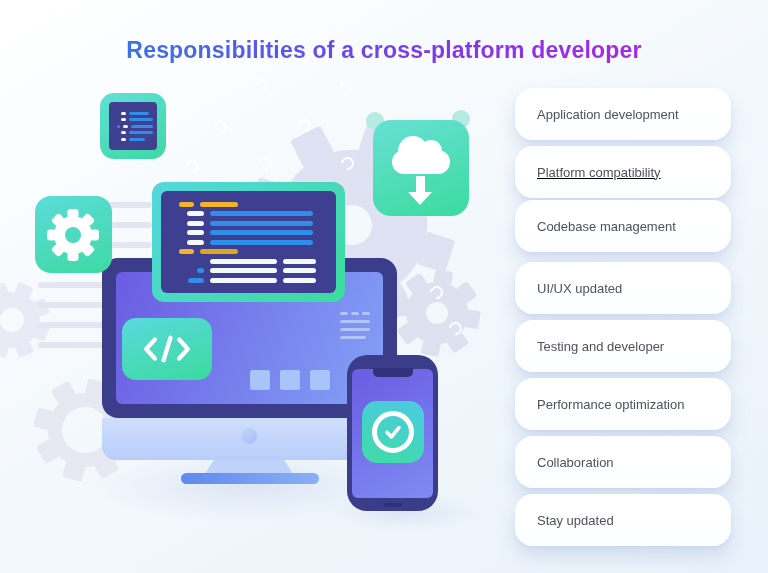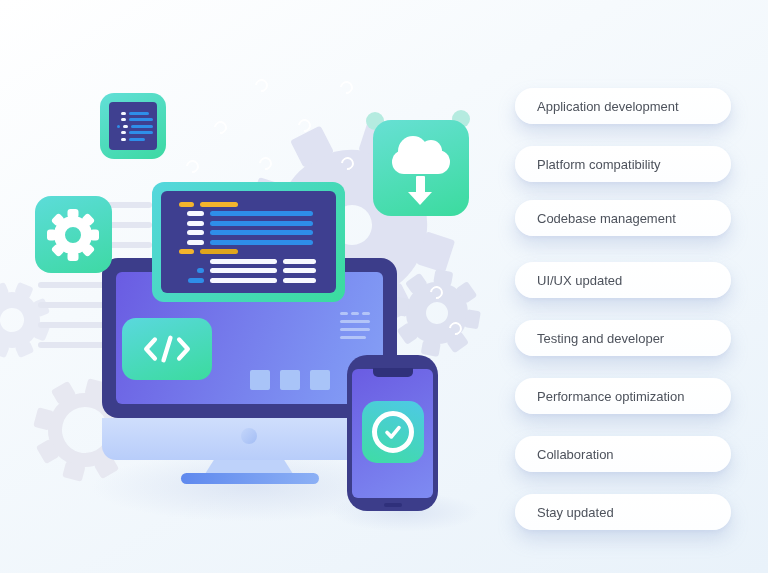--- a/index.html
+++ b/index.html
@@ -6,21 +6,21 @@
   .canvas{position:relative;width:768px;height:573px;overflow:hidden;
     background:linear-gradient(150deg,#ffffff 0%,#f6fafd 35%,#e9f2fa 100%);}
 
   
   .title{position:absolute;left:0;top:22px;width:768px;text-align:center;
     font-size:23px;font-weight:700;letter-spacing:.2px;
     background:linear-gradient(90deg,#2f7ce9 10%,#7c3ae8 55%,#b023e3 90%);
     -webkit-background-clip:text;background-clip:text;color:transparent;}
 
   
-  .pill{position:absolute;left:515px;width:216px;height:36px;border-radius:18px;
+  .pill{position:absolute;left:515px;width:216px;height:52px;border-radius:18px;
     background:linear-gradient(180deg,#ffffff,#fdfeff);
     box-shadow:0 10px 18px rgba(140,160,210,.28),0 2px 4px rgba(150,165,210,.12);
     display:flex;align-items:center;padding-left:22px;box-sizing:border-box;}
   .pill-label{font-size:13px;color:#4d525c;}
 
   
   .gear{position:absolute;width:0;height:0;}
   .gear i{display:block;position:absolute;left:0;top:0;}
   .g-ring{border-style:solid;border-color:var(--gc);border-radius:50%;
     transform:translate(-50%,-50%);box-sizing:border-box;}
@@ -99,20 +99,21 @@
     border-radius:15px;background:linear-gradient(200deg,#4ec9e6 0%,#3fdca4 100%);
     display:flex;align-items:center;justify-content:center;}
   .check-ring{width:42px;height:42px;border:5px solid #fff;border-radius:50%;box-sizing:border-box;
     display:flex;align-items:center;justify-content:center;}
 </style>
 </head>
 <body>
 
 <div class="canvas">
 
+  <h1 class="title">Responsibilities of a cross-platform developer</h1>
 
   <div class="gear" style="left:352px;top:225px;--gc:#dfe2f2;transform:rotate(18deg);">
       <i class="g-ring" style="width: 150px; height: 150px; border-width: 55px;"></i>
       <i class="g-tooth" style="width: 34px; height: 30px; left: 0px; top: 0px; transform: translate(-50%, -50%) rotate(0deg) translateY(-88px);"></i>
       <i class="g-tooth" style="width: 34px; height: 30px; left: 0px; top: 0px; transform: translate(-50%, -50%) rotate(45deg) translateY(-88px);"></i>
       <i class="g-tooth" style="width: 34px; height: 30px; left: 0px; top: 0px; transform: translate(-50%, -50%) rotate(90deg) translateY(-88px);"></i>
       <i class="g-tooth" style="width: 34px; height: 30px; left: 0px; top: 0px; transform: translate(-50%, -50%) rotate(135deg) translateY(-88px);"></i>
       <i class="g-tooth" style="width: 34px; height: 30px; left: 0px; top: 0px; transform: translate(-50%, -50%) rotate(180deg) translateY(-88px);"></i>
       <i class="g-tooth" style="width: 34px; height: 30px; left: 0px; top: 0px; transform: translate(-50%, -50%) rotate(225deg) translateY(-88px);"></i>
       <i class="g-tooth" style="width: 34px; height: 30px; left: 0px; top: 0px; transform: translate(-50%, -50%) rotate(270deg) translateY(-88px);"></i>
@@ -311,21 +312,21 @@
       </div>
     </div>
     <div class="p-notch"></div>
     <div class="p-dash"></div>
   </div>
 
   <div>
     <div class="pill" style="top:88px;">
         <span class="pill-label">Application development</span>
       </div>
-    <div class="pill" style="top:146px;">
+    <div class="pill" style="top:146px;text-decoration:underline;">
         <span class="pill-label">Platform compatibility</span>
       </div>
     <div class="pill" style="top:200px;">
         <span class="pill-label">Codebase management</span>
       </div>
     <div class="pill" style="top:262px;">
         <span class="pill-label">UI/UX updated</span>
       </div>
     <div class="pill" style="top:320px;">
         <span class="pill-label">Testing and developer</span>

